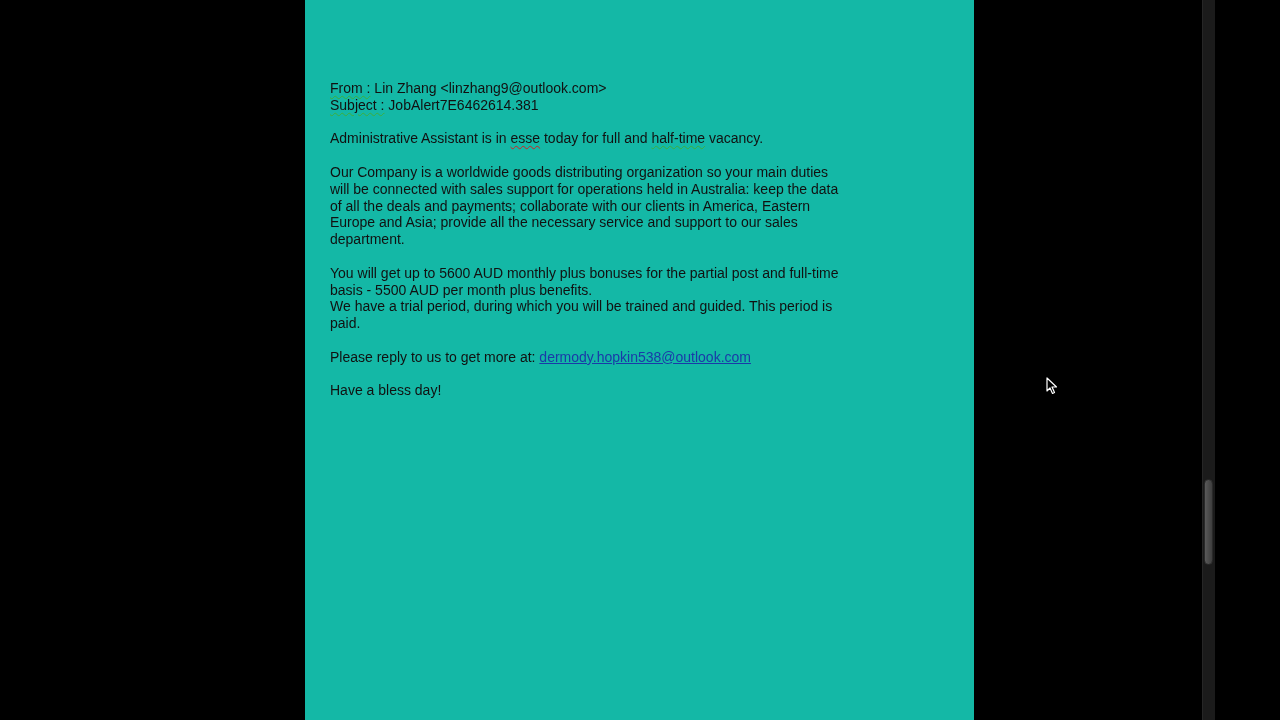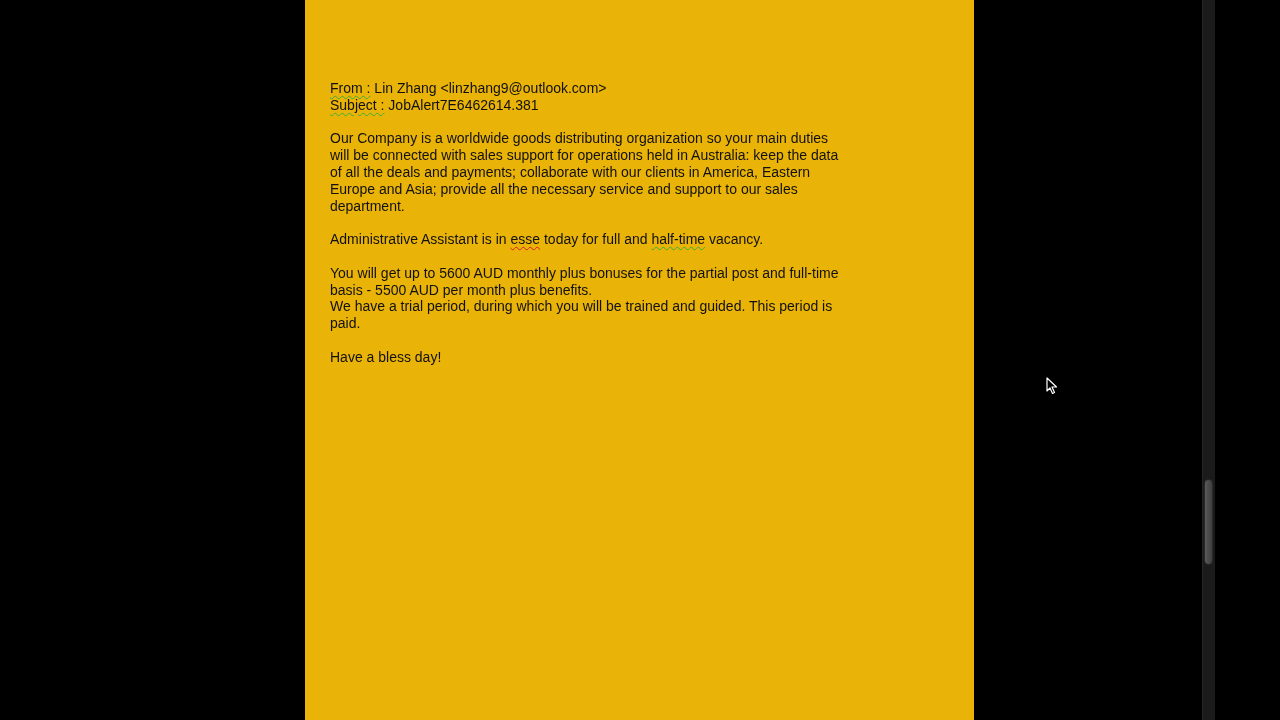--- a/index.html
+++ b/index.html
@@ -15,21 +15,21 @@
       width: 1280px;
       height: 720px;
       background: #000000;
     }
     .page {
       position: absolute;
       left: 305px;
       top: 0;
       width: 669px;
       height: 720px;
-      background: #eab308;
+      background: #14b8a6;
     }
     .doc {
       position: absolute;
       left: 25px;
       top: 80px;
       width: 540px;
       font-family: "Liberation Sans", sans-serif;
       font-size: 14px;
       line-height: 16.8px;
       color: #111111;
@@ -85,35 +85,35 @@
   </style>
 </head>
 <body>
 
 <div class="viewport">
   <div class="page">
     <div class="doc">
 
       <p><span class="line"><span class="grammar">From :</span><span> Lin Zhang &lt;linzhang9@outlook.com&gt;</span></span><span class="line"><span class="grammar">Subject :</span><span> JobAlert7E6462614.381</span></span></p>
 
+      <p><span>Administrative Assistant is in </span><span class="spell">esse</span><span> today for full and </span><span class="grammar">half-time</span><span> vacancy.</span></p>
+
       <p>Our Company is a worldwide goods distributing organization so your main duties
 will be connected with sales support for operations held in Australia: keep the data
 of all the deals and payments; collaborate with our clients in America, Eastern
 Europe and Asia; provide all the necessary service and support to our sales
 department.</p>
-
-      <p><span>Administrative Assistant is in </span><span class="spell">esse</span><span> today for full and </span><span class="grammar">half-time</span><span> vacancy.</span></p>
 
       <p>You will get up to 5600 AUD monthly plus bonuses for the partial post and full-time
 basis - 5500 AUD per month plus benefits.
 We have a trial period, during which you will be trained and guided. This period is
 paid.</p>
 
 
-      <p></p>
+      <p><span class="line"><span>Please reply to us to get more at: </span><a class="link">dermody.hopkin538@outlook.com</a></span></p>
 
       <p><span class="line">Have a bless day!</span></p>
 
     </div>
   </div>
 
   <div class="scroll-track"></div>
   <div class="scroll-thumb"></div>
 
   <svg class="cursor" viewBox="0 0 12 18">

